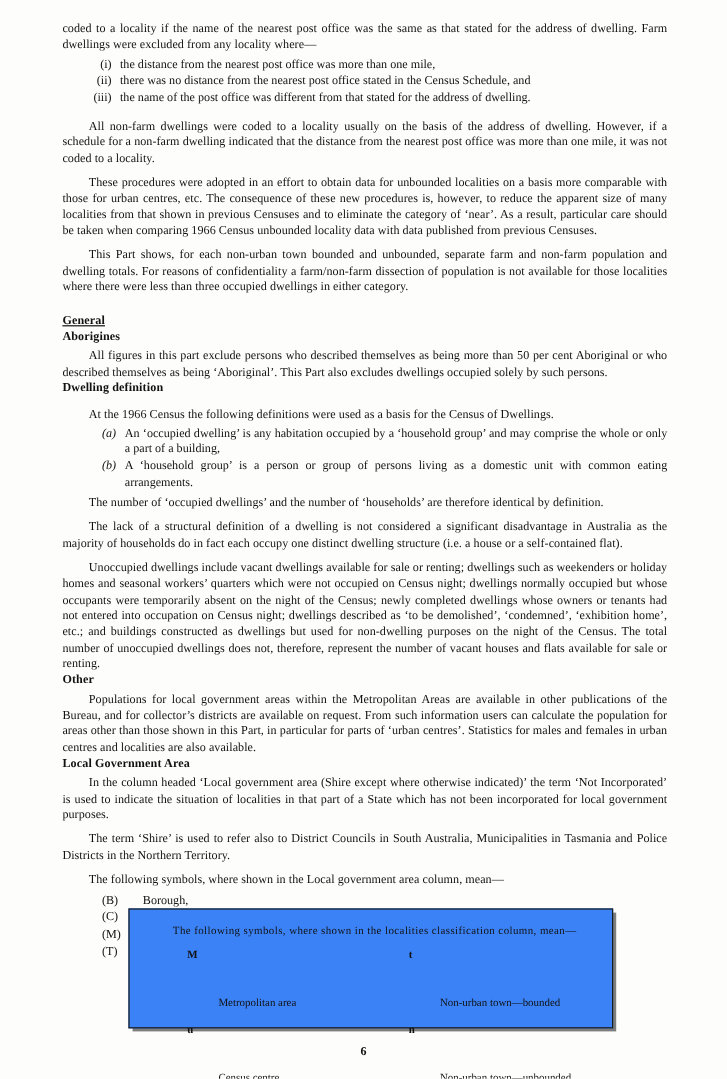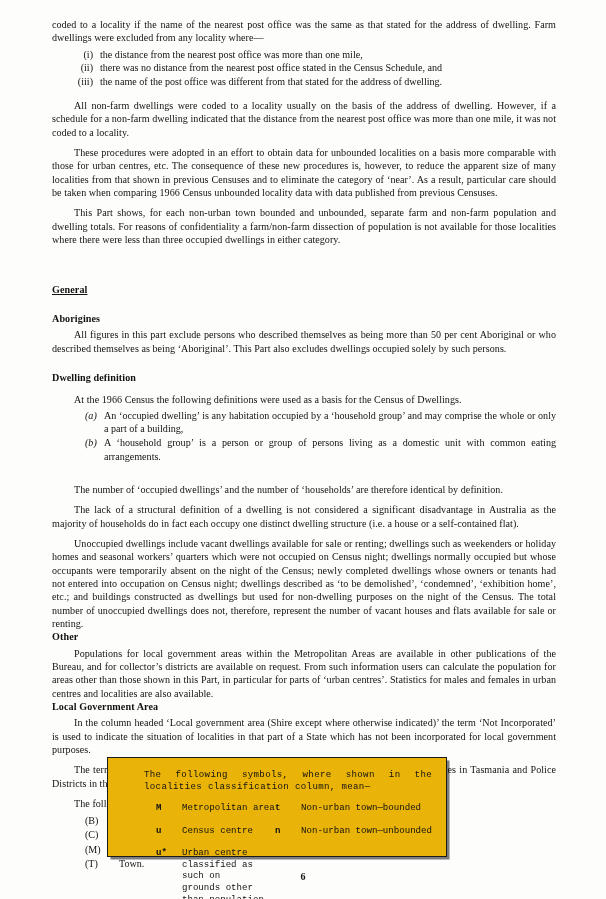--- a/index.html
+++ b/index.html
@@ -48,25 +48,24 @@
     margin-top: 7px;
   }
   h3.heading {
     font-size: 10.1px;
     font-weight: bold;
     margin: 0;
     line-height: 13.35px;
     letter-spacing: 0.1px;
   }
   h3.sec-general {
-    margin-top: 36px;
+    margin-top: 14px;
     text-decoration: underline;
   }
   h3.sec-sub {
-    margin-top: 16px;
   }
   h3.sec-sub-tight {
   }
 
   
   .romanlist {
     margin: 3px 0 0 0;
     padding: 0;
     list-style: none;
   }
@@ -127,27 +126,26 @@
   .symlist li .marker {
     width: 34px;
     flex: 0 0 34px;
   }
 
   
   .legend-box {
     position: absolute;
     left: 107px;
     top: 757px;
-    width: 340px;
+    width: 404px;
     height: 100px;
     border: 1.6px solid #1a1a1a;
     box-sizing: border-box;
-    background: #eab308;
+    background: #3b82f6;
     box-shadow: 3px 3px 0 -0.5px rgba(20,20,20,0.55);
-    font-family: Liberation Mono, monospace;
   }
   .legend-inner {
     padding: 11px 14px 8px 14px;
   }
   .legend-title {
     font-size: 9.1px;
     letter-spacing: 0.35px;
     margin: 0 0 0 22px;
     line-height: 12px;
   }
@@ -167,20 +165,21 @@
     font-size: 9.1px;
     line-height: 11.6px;
   }
   .legend-row .sym {
     flex: 0 0 26px;
     width: 26px;
     font-weight: bold;
   }
   .legend-row .lbl {
     flex: 1 1 auto;
+    margin-top: 40px;
   }
   .legend-row .lbl .wrap {
     display: block;
   }
 
   .page-number {
     position: absolute;
     left: 0;
     top: 871px;
     width: 606px;
@@ -232,21 +231,21 @@
       <li>
         <span class="marker">(a)</span>
         <span class="txt">An ‘occupied dwelling’ is any habitation occupied by a ‘household group’ and may comprise the whole or only a part of a building,</span>
       </li>
       <li>
         <span class="marker">(b)</span>
         <span class="txt">A ‘household group’ is a person or group of persons living as a domestic unit with common eating arrangements.</span>
       </li>
     </ul>
 
-    <p class="indent" style="margin-top:20px">The number of ‘occupied dwellings’ and the number of ‘households’ are therefore identical by definition.</p>
+    <p class="indent" style="margin-top:4px">The number of ‘occupied dwellings’ and the number of ‘households’ are therefore identical by definition.</p>
 
     <p class="indent gap-sm">The lack of a structural definition of a dwelling is not considered a significant disadvantage in Australia as the majority of households do in fact each occupy one distinct dwelling structure (i.e. a house or a self-contained flat).</p>
 
     <p class="indent gap-sm">Unoccupied dwellings include vacant dwellings available for sale or renting; dwellings such as weekenders or holiday homes and seasonal workers’ quarters which were not occupied on Census night; dwellings normally occupied but whose occupants were temporarily absent on the night of the Census; newly completed dwellings whose owners or tenants had not entered into occupation on Census night; dwellings described as ‘to be demolished’, ‘condemned’, ‘exhibition home’, etc.; and buildings constructed as dwellings but used for non-dwelling purposes on the night of the Census. The total number of unoccupied dwellings does not, therefore, represent the number of vacant houses and flats available for sale or renting.</p>
 
     <h3 class="heading sec-sub-tight">Other</h3>
     <p class="indent" style="margin-top:3px">Populations for local government areas within the Metropolitan Areas are available in other publications of the Bureau, and for collector’s districts are available on request. From such information users can calculate the population for areas other than those shown in this Part, in particular for parts of ‘urban centres’. Statistics for males and females in urban centres and localities are also available.</p>
 
     <h3 class="heading sec-sub-tight">Local Government Area</h3>
     <p class="indent" style="margin-top:3px">In the column headed ‘Local government area (Shire except where otherwise indicated)’ the term ‘Not Incorporated’ is used to indicate the situation of localities in that part of a State which has not been incorporated for local government purposes.</p>

